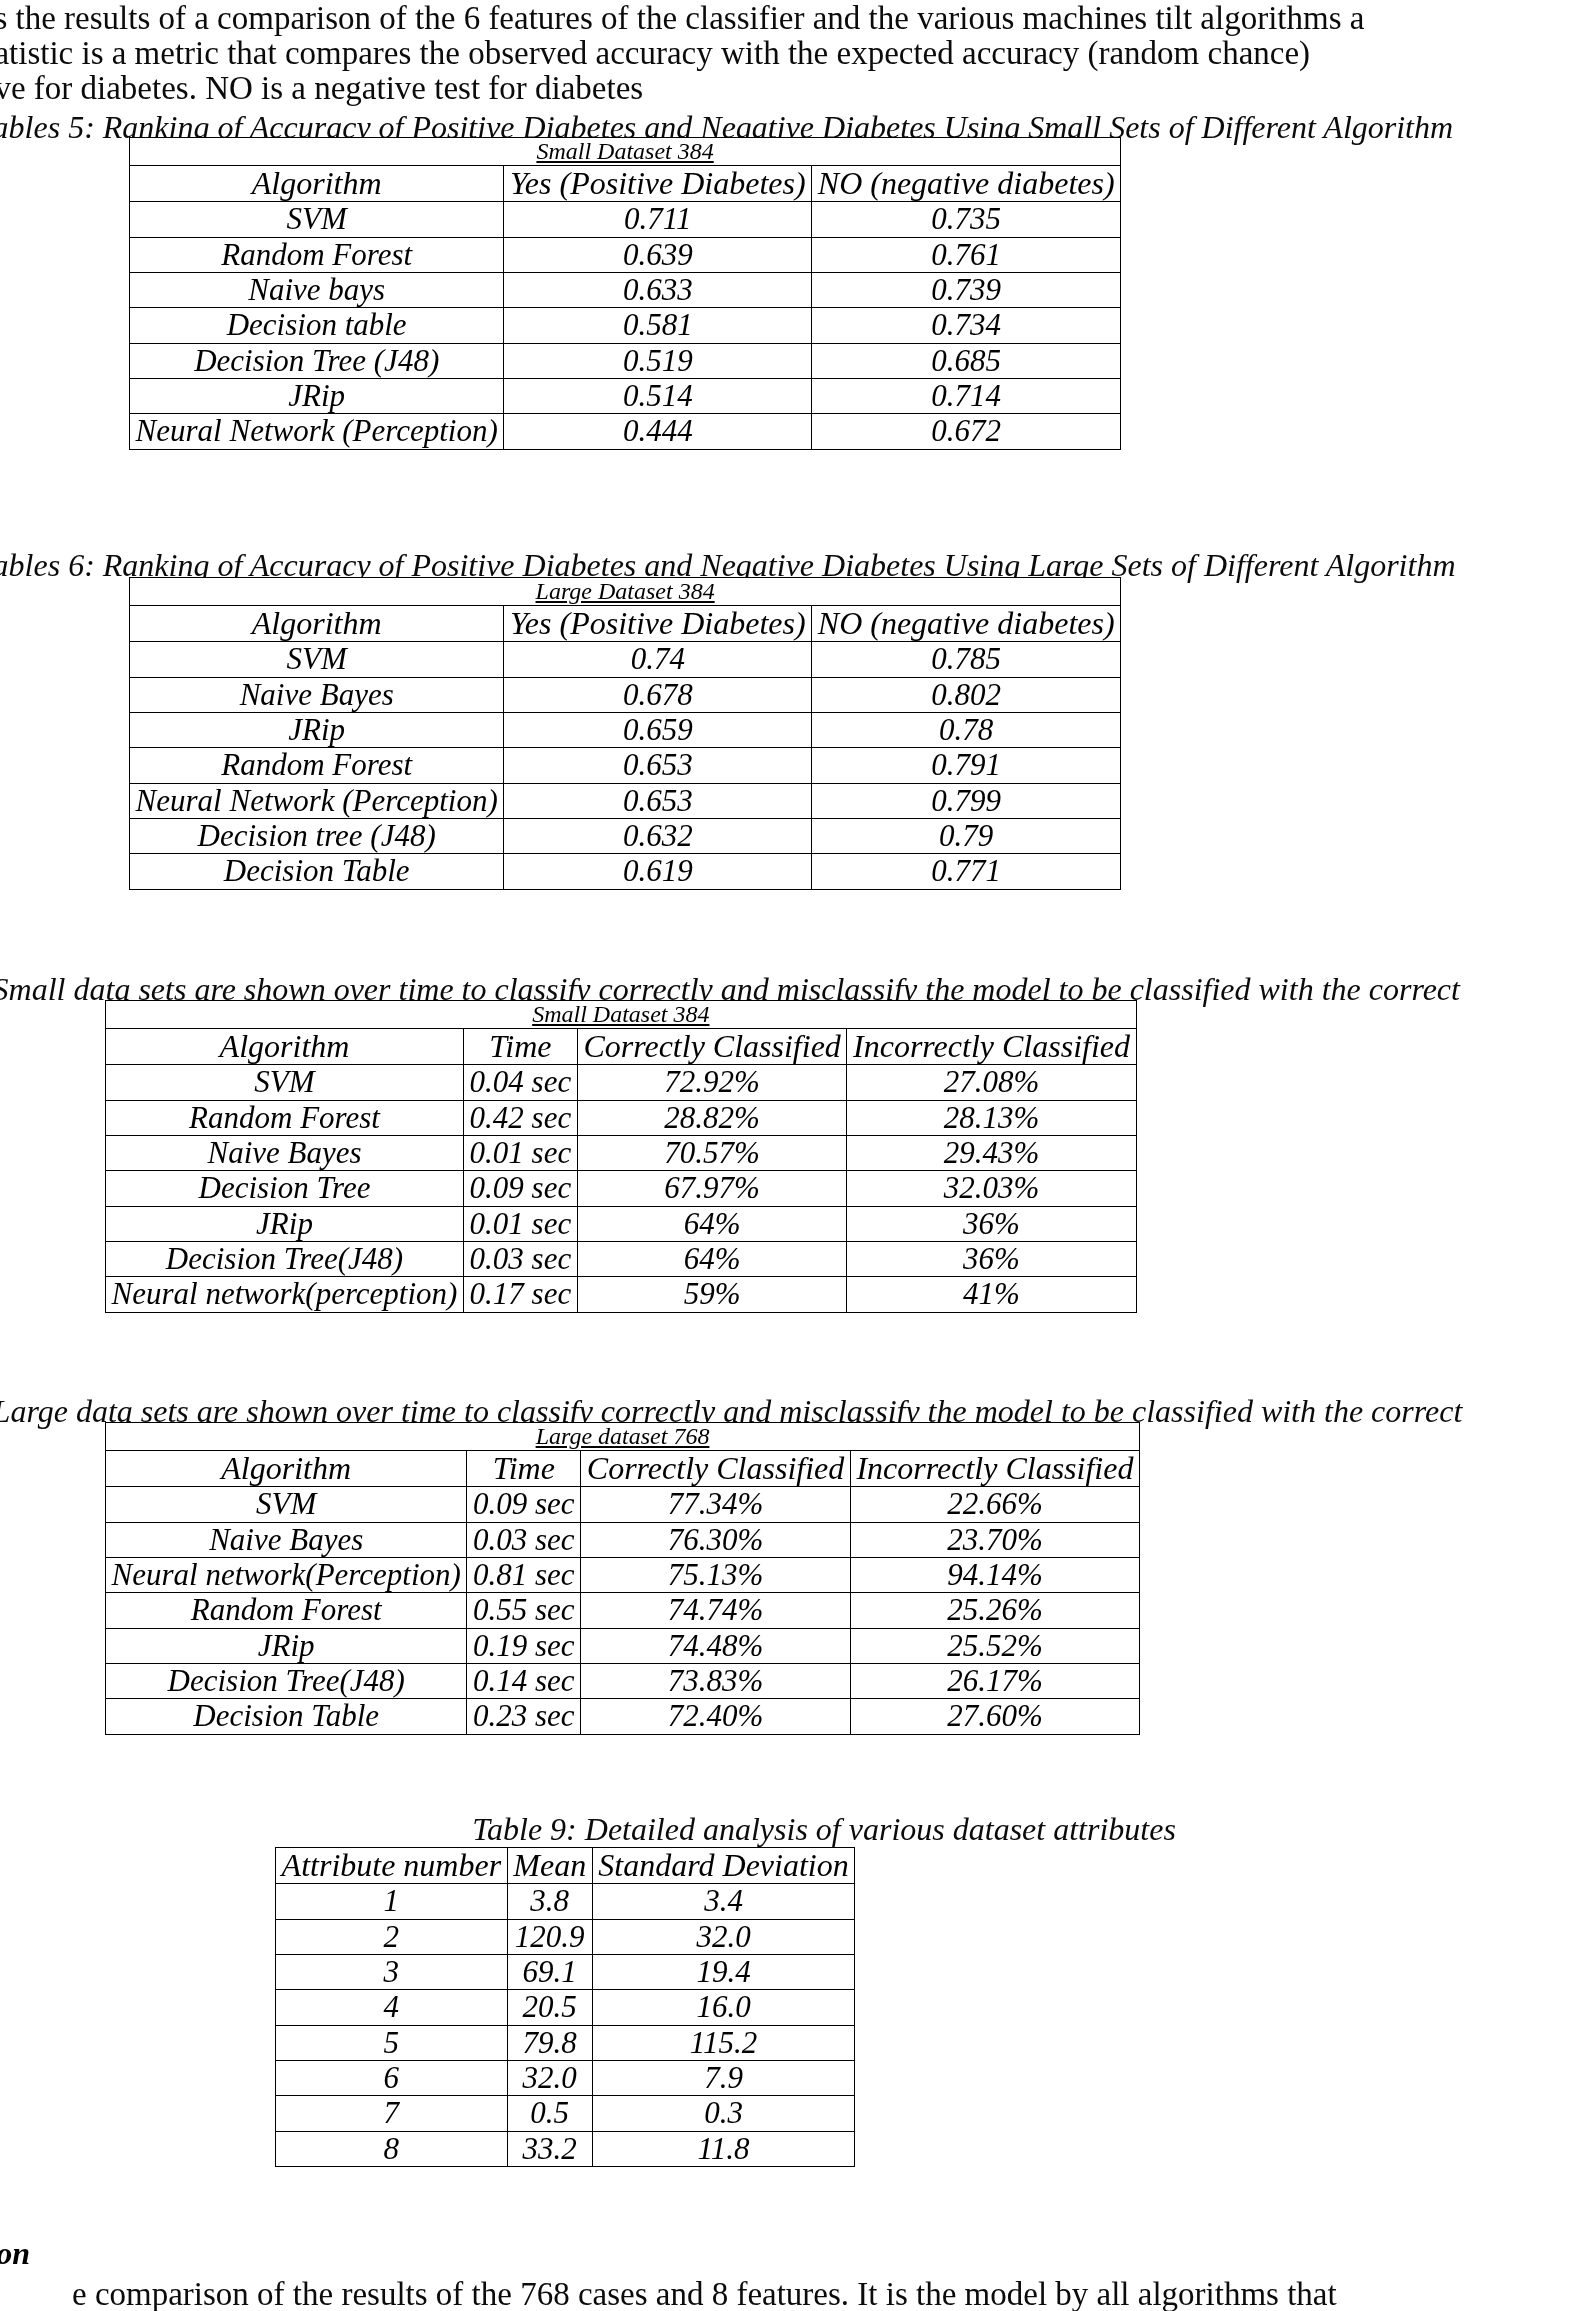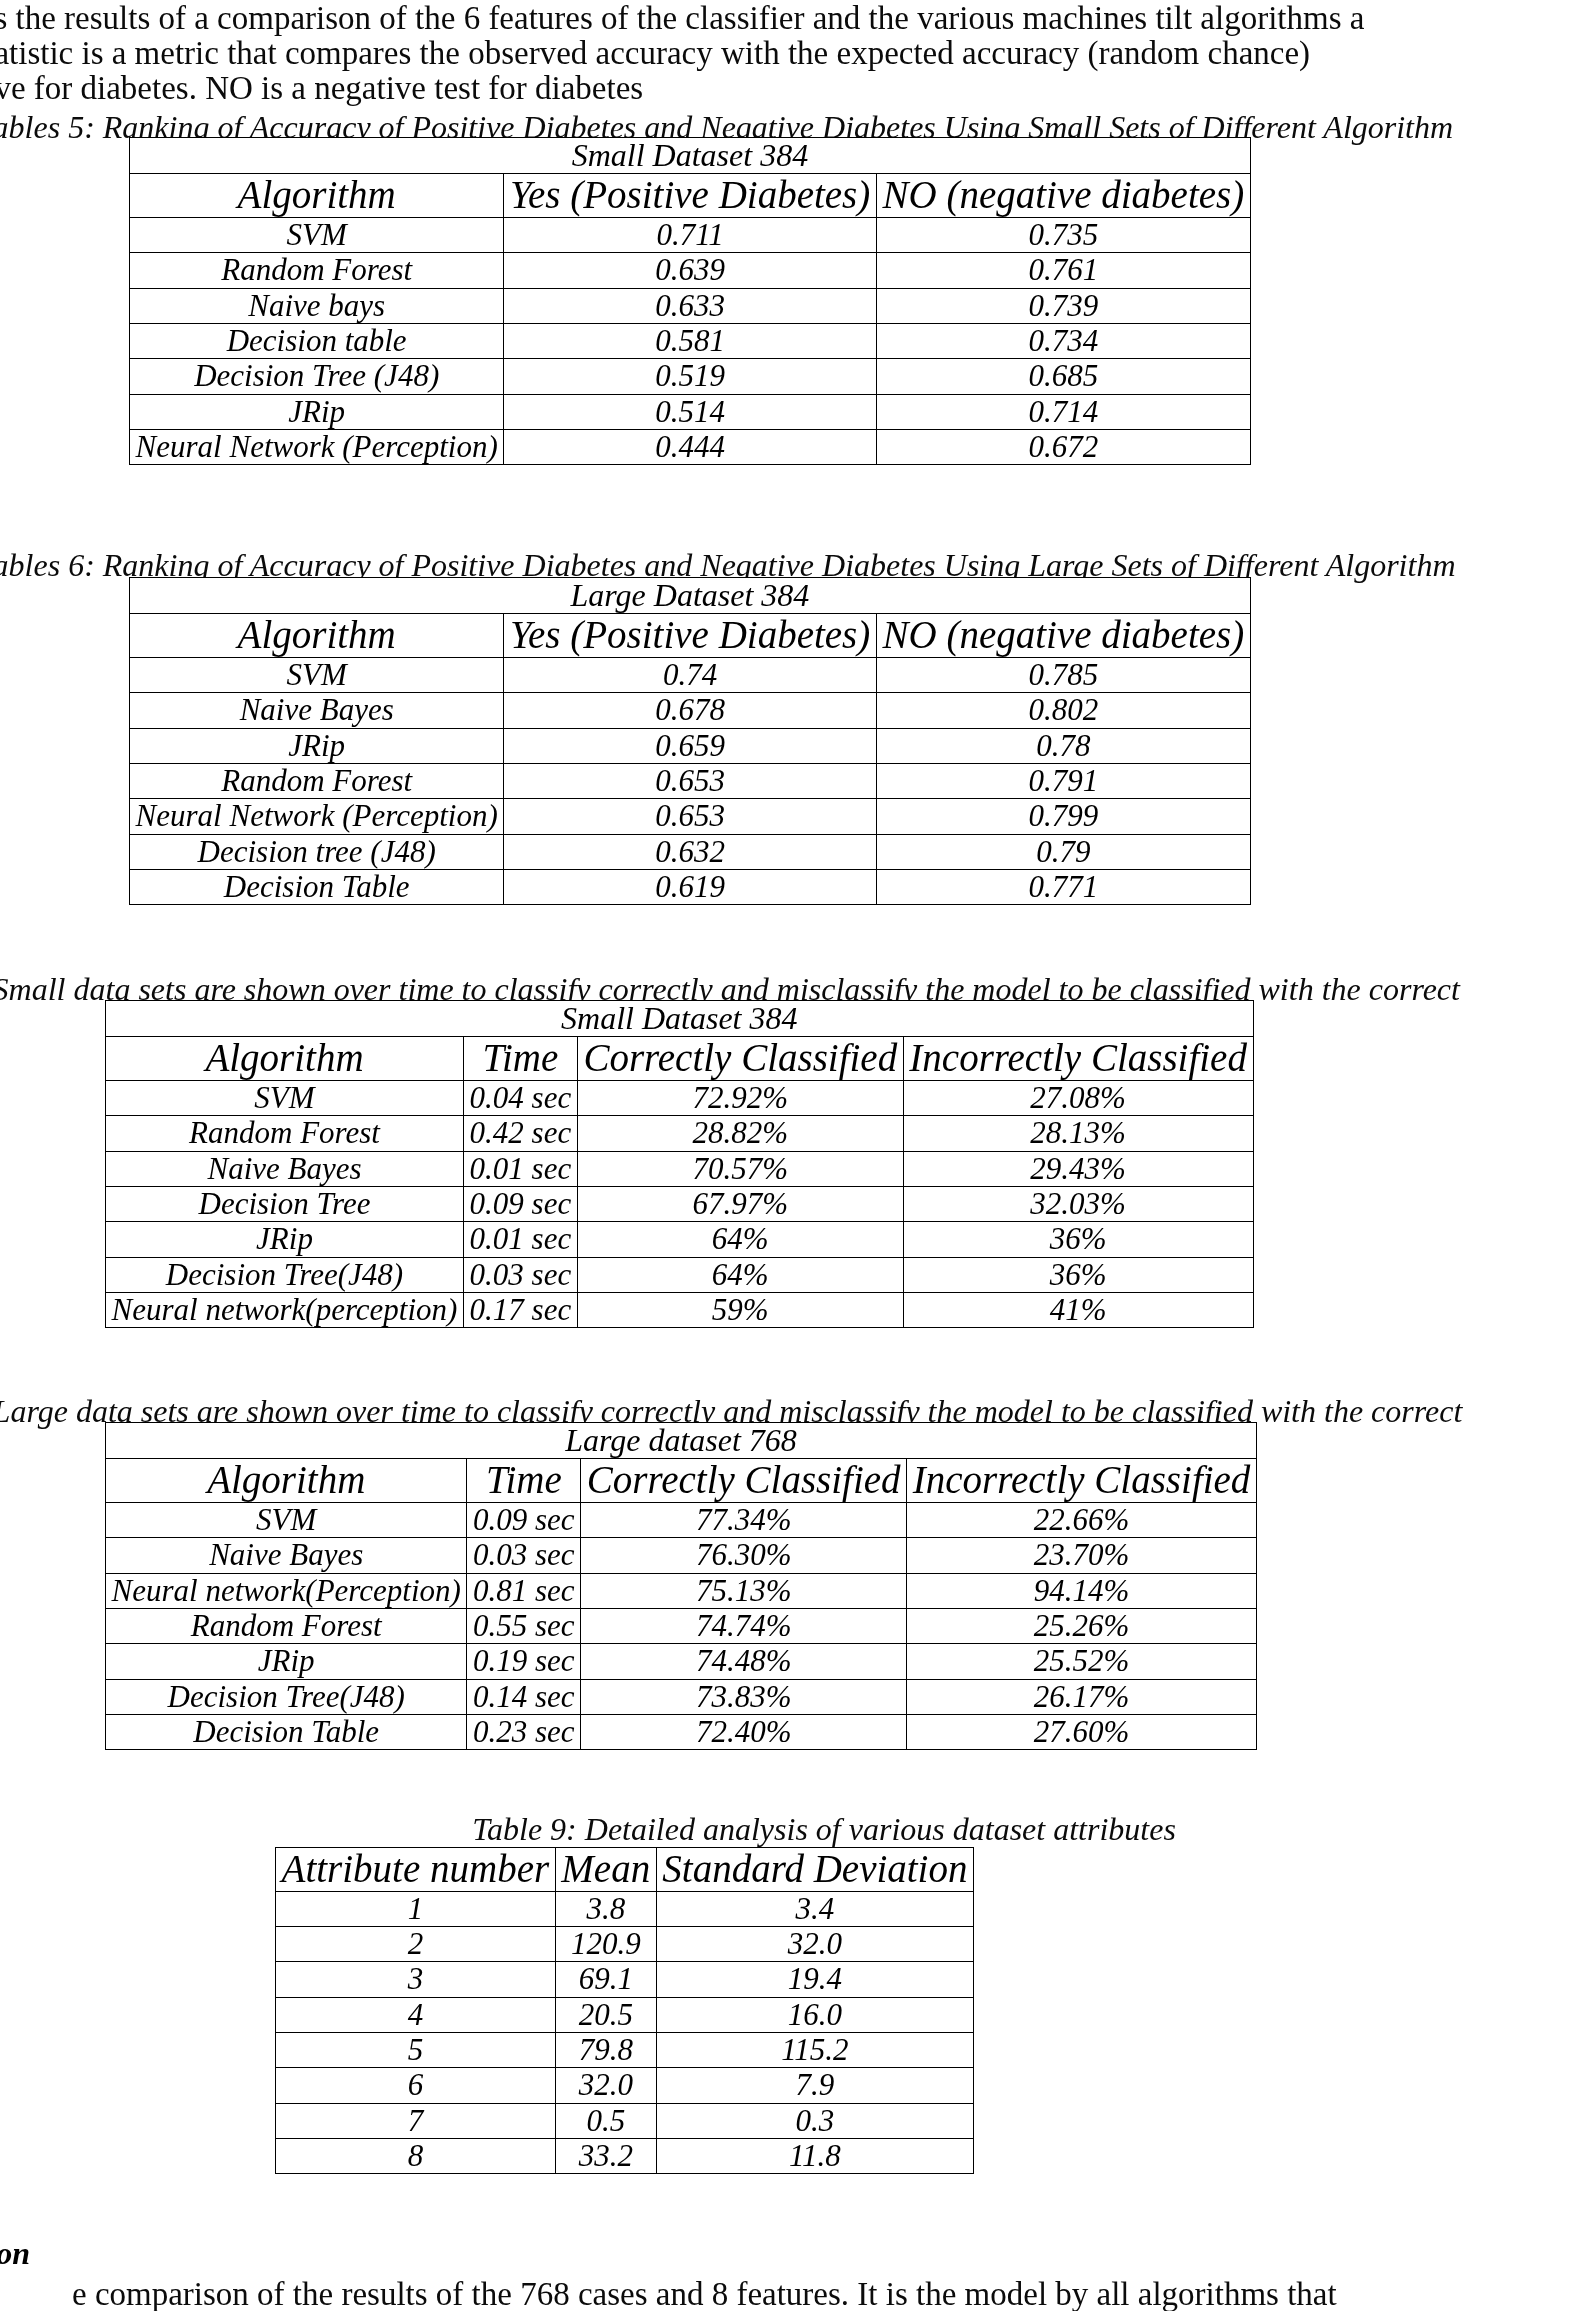--- a/index.html
+++ b/index.html
@@ -62,24 +62,25 @@
     border: 1.9px solid #000;
     text-align: center;
     vertical-align: middle;
     padding: 0.9px 5.6px;
     font-size: 31px;
     line-height: 1.05;
     font-style: italic;
     white-space: nowrap;
   }
   table.doc td.title-cell {
+    font-size: 24px;
+    text-decoration: underline;
+  }
+  table.doc td.hdr {
     font-size: 32px;
-  }
-  table.doc td.hdr {
-    font-size: 39px;
   }
 
   
   .t-acc { left: 129px; width: 743px; }
   .t-acc td.c-alg { width: 274px; }
   .t-acc td.c-yes { width: 235px; margin-left: 23px; }
   .t-acc td.c-no  { width: 232px; }
   .t-acc tr { height: 26px; }
 
   

